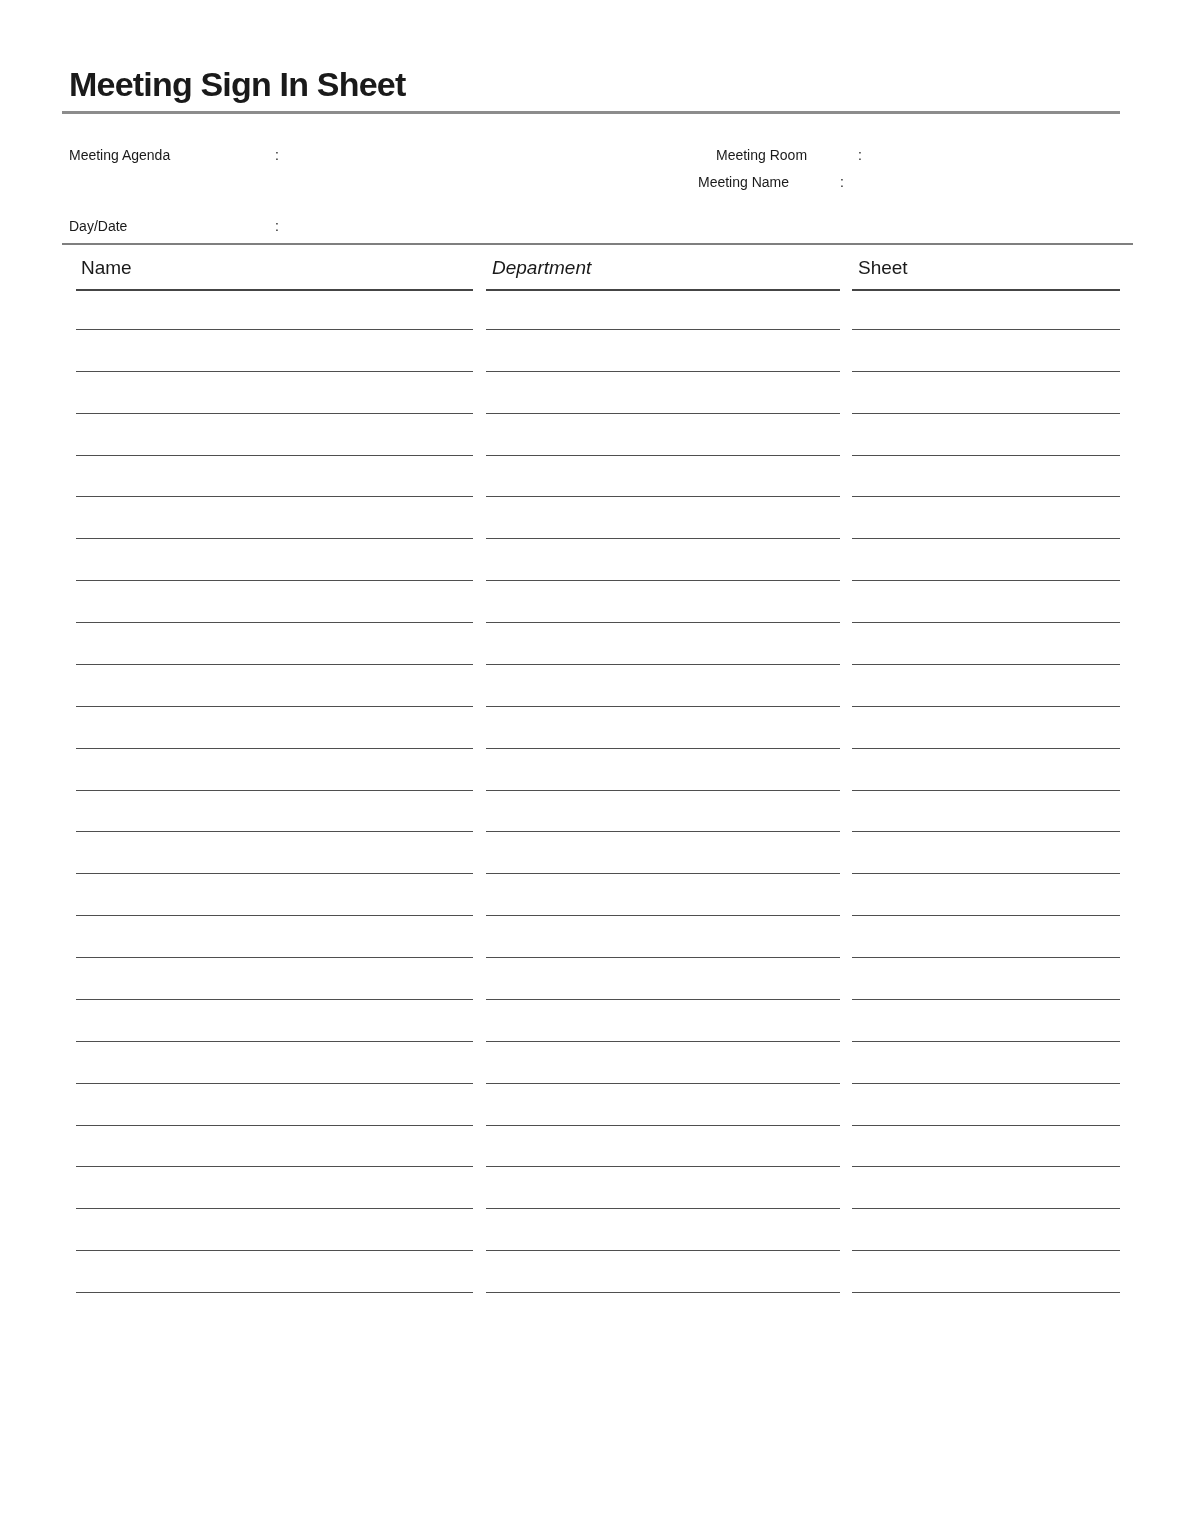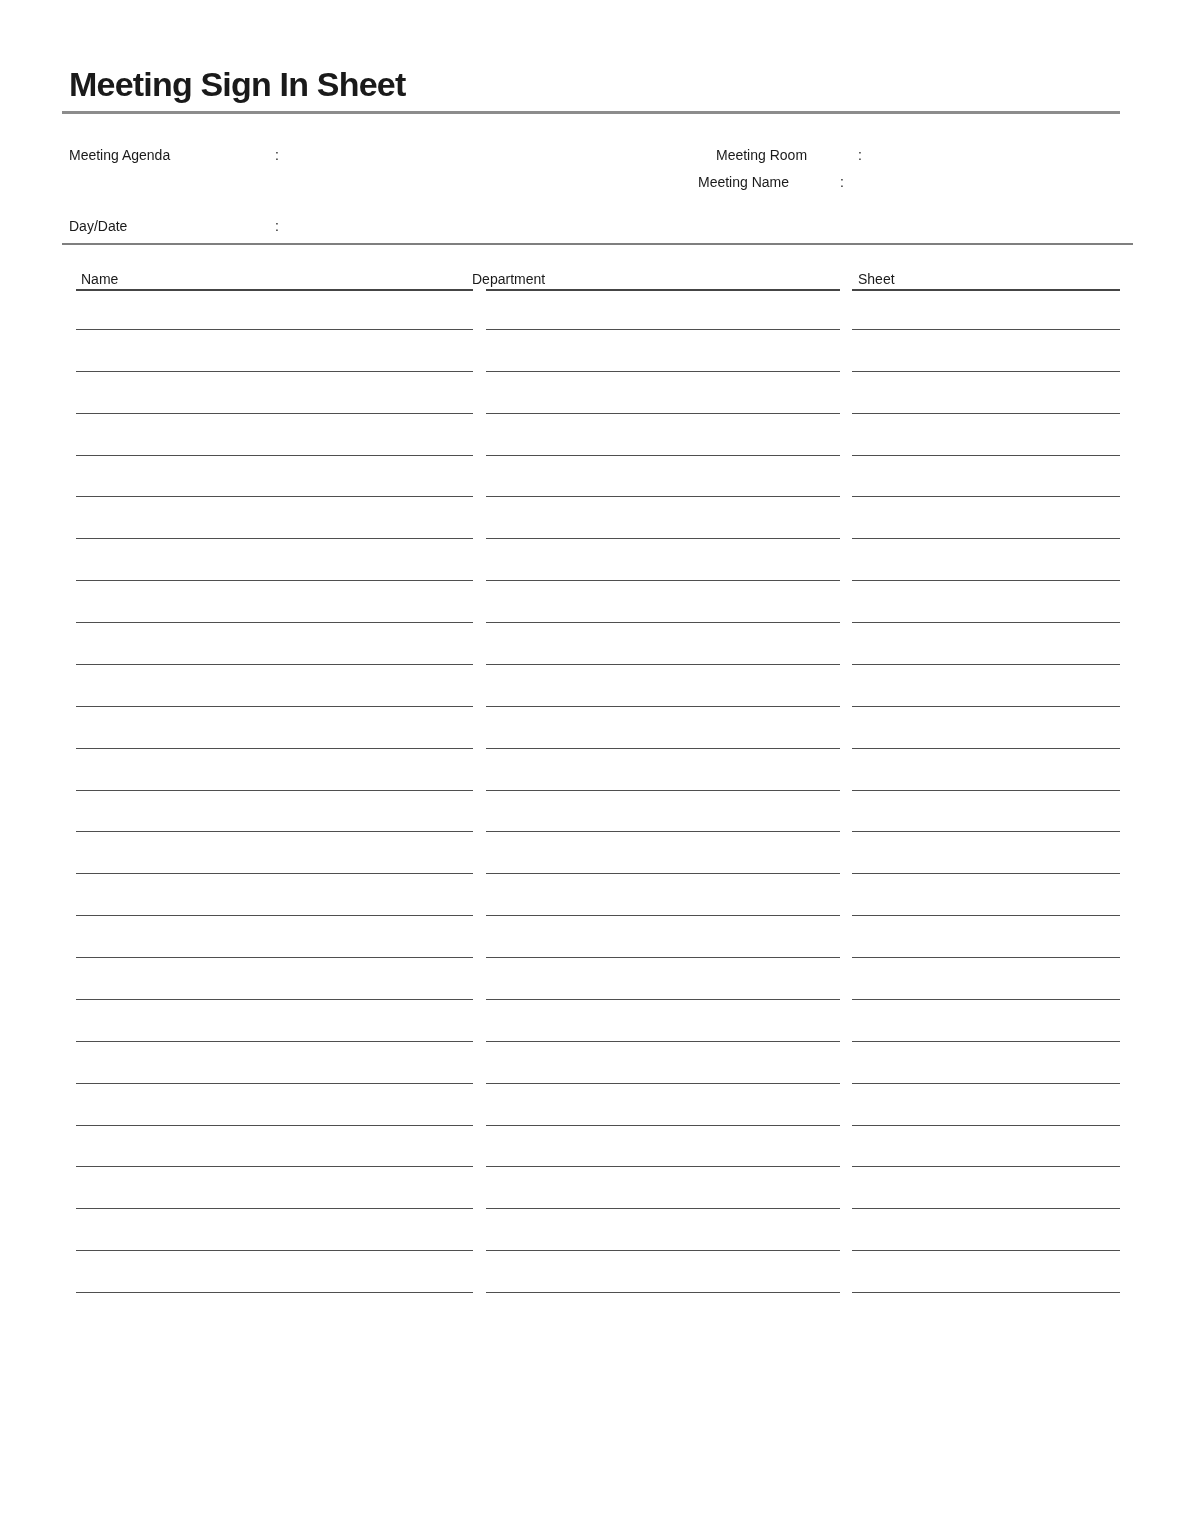--- a/index.html
+++ b/index.html
@@ -71,28 +71,27 @@
     left: 62px;
     top: 1418px;
     width: 1071px;
     height: 3px;
     background: var(--color-outer_border, #7f7f7f);
   }
 
   .col-header {
     position: absolute;
     top: 256px;
-    font-size: 14px;
+    font-size: 19px;
     line-height: 23px;
     color: var(--color-text, #1a1a1a);
     white-space: nowrap;
-    margin-top: 12px;
   }
   .ch-name       { left: 81px;  }
-  .ch-department { left: 472px; }
+  .ch-department { left: 492px; font-style: italic; }
   .ch-sign       { left: 858px; }
 
   .header-underline {
     position: absolute;
     top: 289px;
     height: 2px;
     background: var(--color-header_line, #454545);
   }
   .hu-name       { left: 76px;  width: 397px; }
   .hu-department { left: 486px; width: 354px; }

